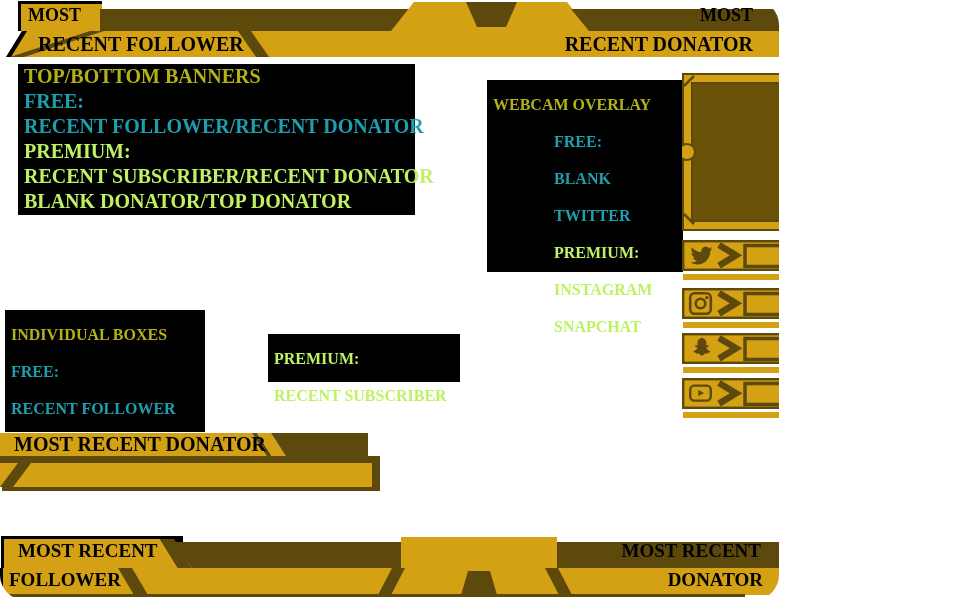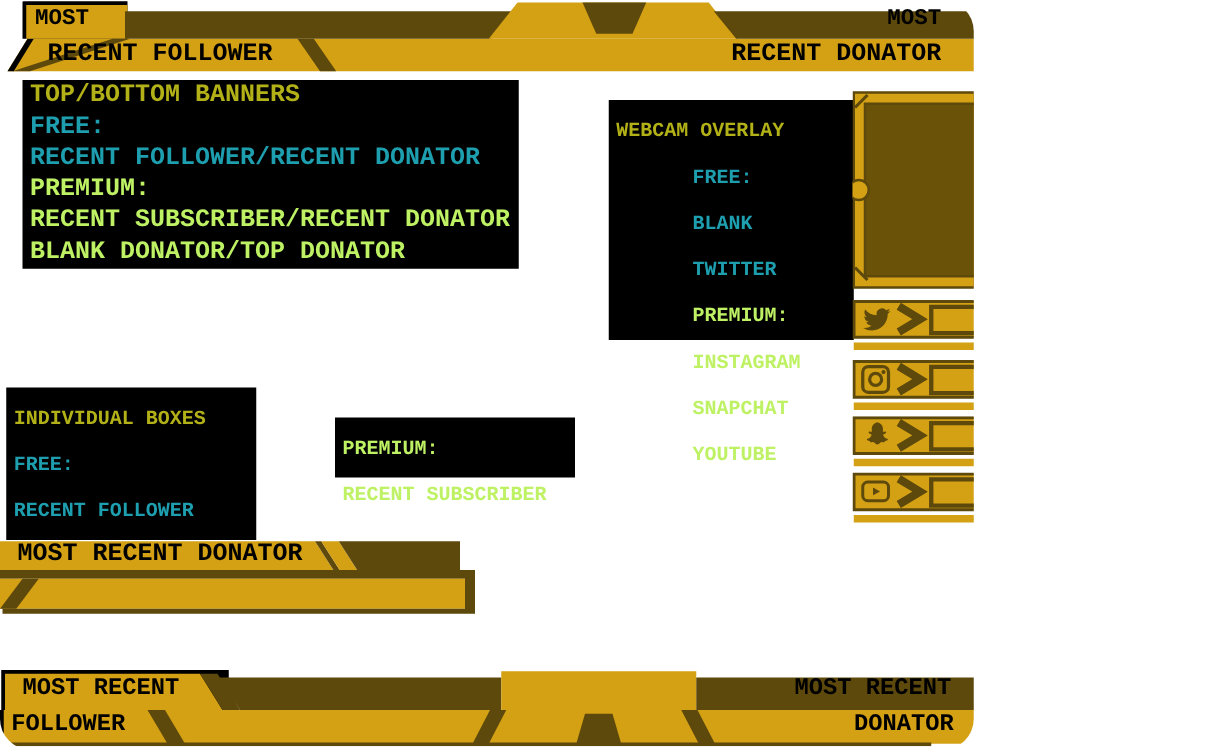--- a/index.html
+++ b/index.html
@@ -1,18 +1,18 @@
 <!DOCTYPE html>
 <html><head>
 <meta charset="utf-8">
 <style>
   html,body{margin:0;padding:0;background:#ffffff;}
   .stage{
     position:relative;width:779px;height:600px;overflow:hidden;background:#ffffff;
-    font-family:Liberation Mono, monospace;
+    font-family:Liberation Serif, serif;
     border-radius:25px;
   }
   .abs{position:absolute;}
   svg{display:block;}
   
   .banner-text{
     position:absolute;color:#000;font-weight:bold;line-height:1;
     white-space:nowrap;letter-spacing:0px;
   }
   
@@ -74,21 +74,20 @@
   </div>
 
   <div class="info-block" style="left:487px;top:80px;width:196px;height:192px">
     <span class="info-line fs19 t-yellow">WEBCAM OVERLAY</span>
     <span class="info-line fs19 t-cyan indent">FREE:</span>
     <span class="info-line fs19 t-cyan indent">BLANK</span>
     <span class="info-line fs19 t-cyan indent">TWITTER</span>
     <span class="info-line fs19 t-green indent">PREMIUM:</span>
     <span class="info-line fs19 t-green indent">INSTAGRAM</span>
     <span class="info-line fs19 t-green indent">SNAPCHAT</span>
-    <span class="info-line fs19 t-green indent">YOUTUBE</span>
   </div>
 
   <svg class="abs" style="left:682px;top:68px" width="292" height="166" viewBox="0 0 292 166">
     <rect x="0" y="5" width="290" height="158" fill="#5e490c"></rect>
     <rect x="2" y="7" width="286" height="154" fill="#d4a114"></rect>
     <rect x="10" y="15" width="270" height="138" fill="#6a5208" stroke="#5e490c" stroke-width="2"></rect>
 
     <polygon points="141,8 147,1 207,1 213,8" fill="#d4a114" stroke="#5e490c" stroke-width="2"></polygon>
 
     <line x1="2" y1="18" x2="12" y2="8" stroke="#5e490c" stroke-width="2.5"></line>

